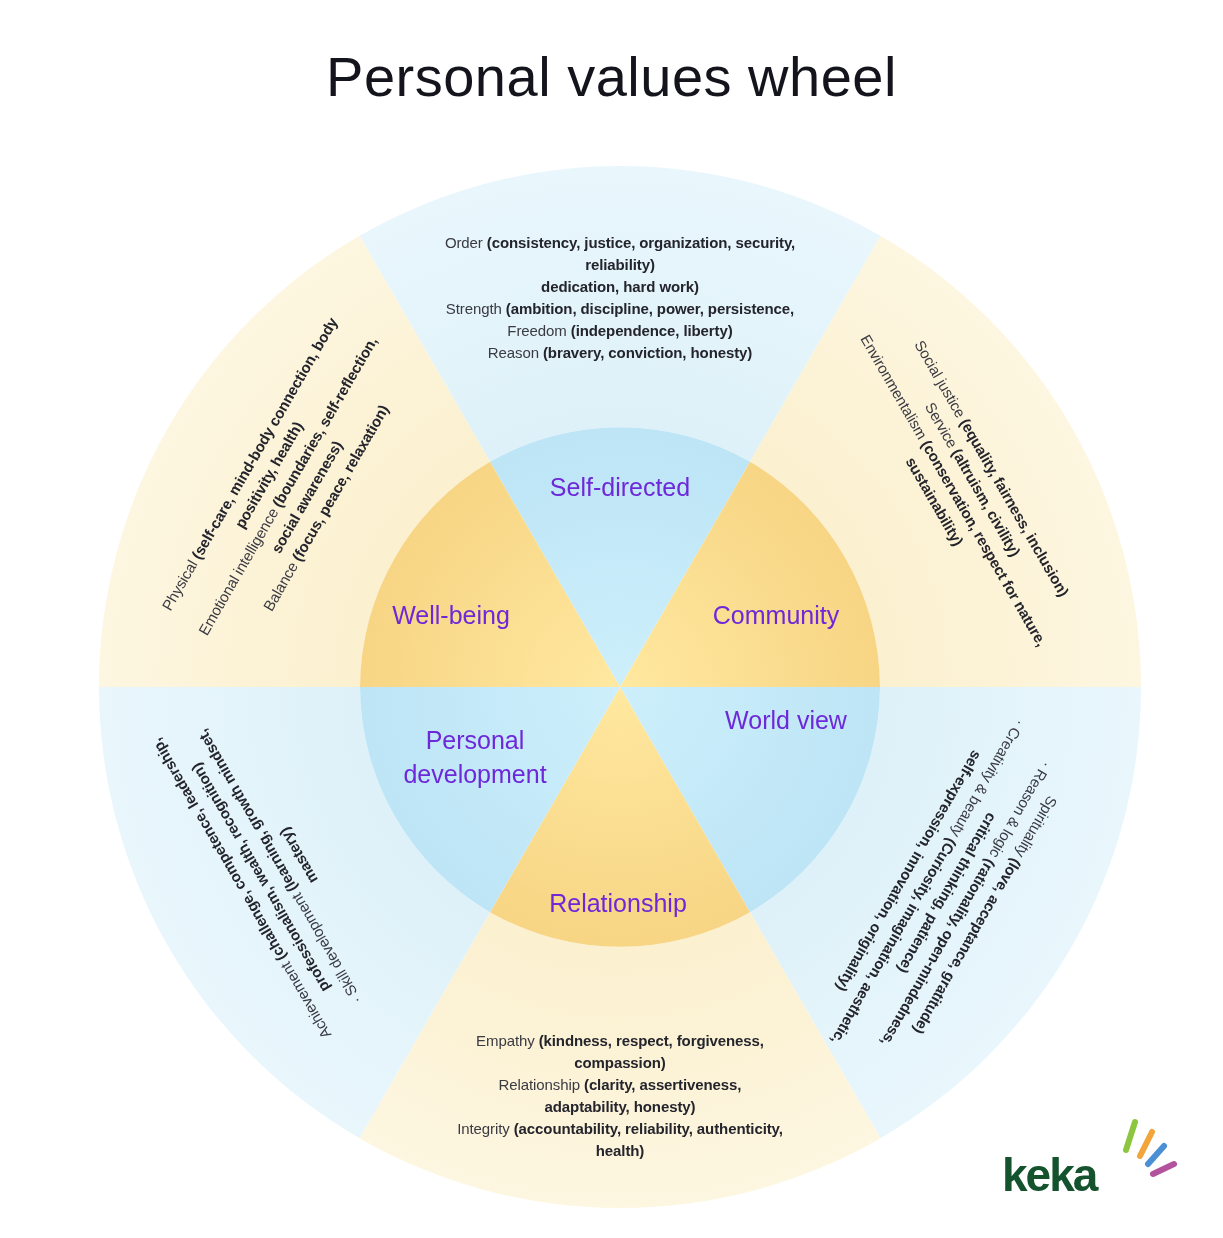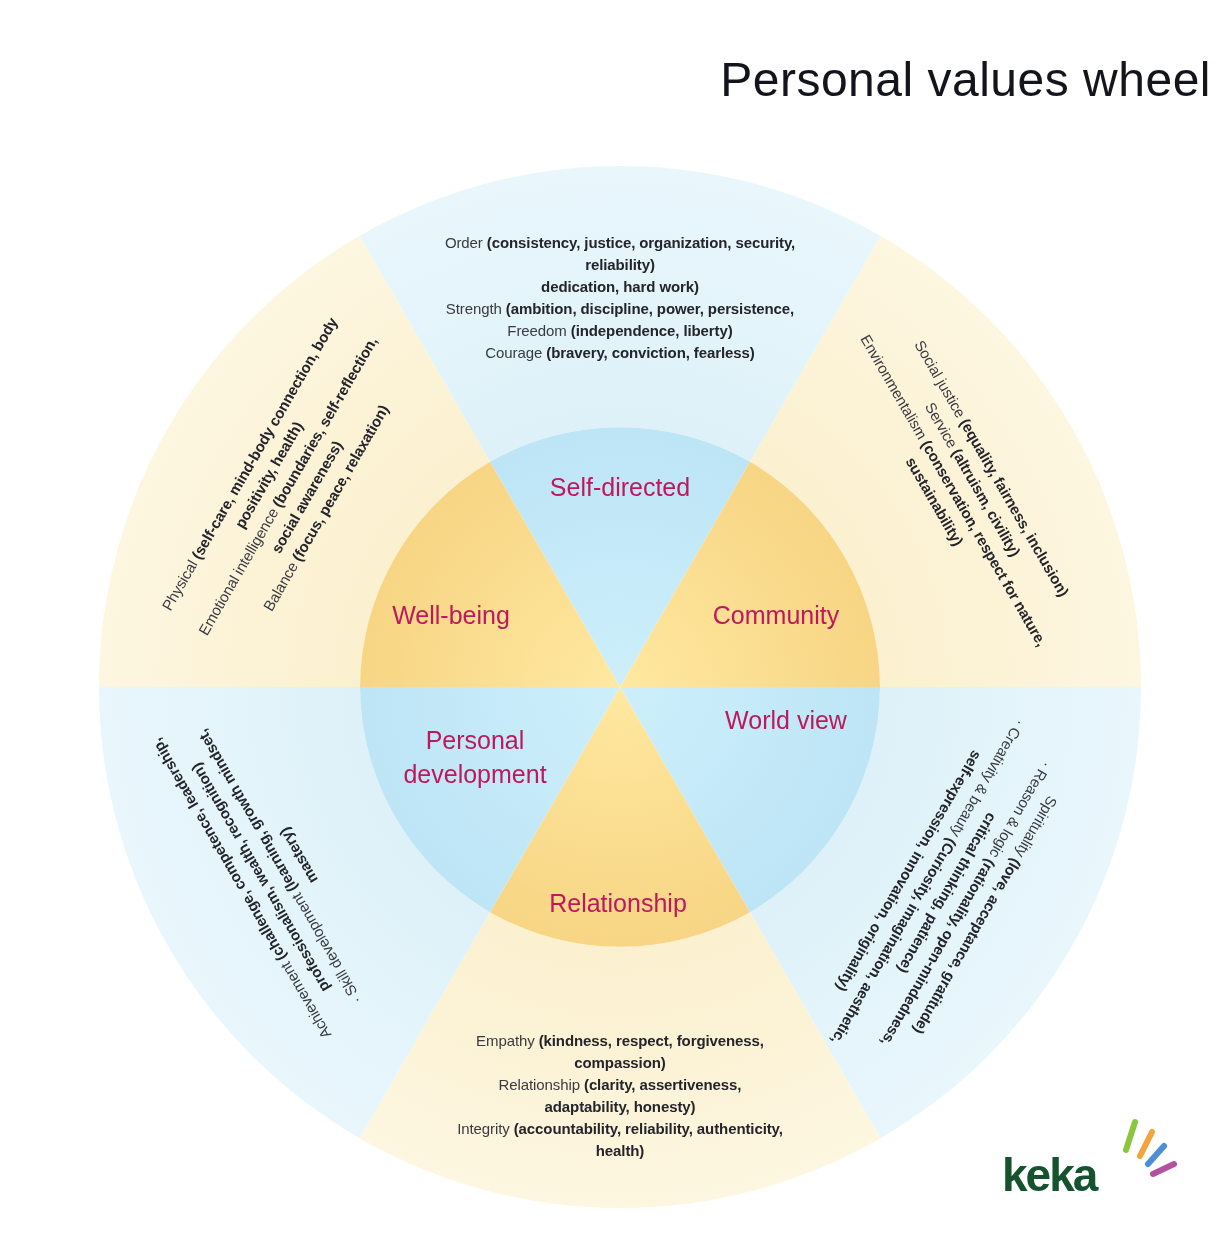--- a/index.html
+++ b/index.html
@@ -1,27 +1,27 @@
 <!DOCTYPE html>
 <html><head>
 <meta charset="utf-8">
 <style>
   html,body{margin:0;padding:0;background:#ffffff;}
   .canvas{
     position:relative;width:1223px;height:1238px;background:#ffffff;overflow:hidden;
     font-family:"Liberation Sans", sans-serif;
   }
   .title{
-    position:absolute;left:0;right:0;top:42px;margin:12px;text-align:right;
-    font-size:48px;line-height:1.1;font-weight:500;color:#14141c;letter-spacing:0.5px;
+    position:absolute;left:0;right:0;top:42px;margin:4px;text-align:center;
+    font-size:56px;line-height:1.1;font-weight:500;color:#14141c;letter-spacing:0.5px;
   }
   .wheel-svg{position:absolute;left:0;top:0;}
   .inner-label{
     position:absolute;transform:translate(-50%,-50%);
-    font-size:25px;line-height:34px;color:#be185d;text-align:center;white-space:pre-line;
+    font-size:25px;line-height:34px;color:#6d28d9;text-align:center;white-space:pre-line;
   }
   .values-block{
     position:absolute;transform:translate(-50%,-50%);
     text-align:center;color:#3a3a43;font-size:15px;line-height:22px;letter-spacing:-0.1px;
   }
   .values-block .line{white-space:nowrap;}
   .values-block .b{font-weight:700;color:#24242c;}
   .r60{transform:translate(-50%,-50%) rotate(60deg);}
   .rm60{transform:translate(-50%,-50%) rotate(-60deg);}
   .r120{transform:translate(-50%,-50%) rotate(120deg);}
@@ -82,21 +82,21 @@
   <div class="inner-label" style="left:475px;top:757px">Personal
 development</div>
   <div class="inner-label" style="left:451px;top:615px">Well-being</div>
 
   <div class="values-block" style="left:620px;top:298px">
       <div class="line"><span class="">Order </span><span class="b">(consistency, justice, organization, security,</span></div>
       <div class="line"><span class="b">reliability)</span></div>
       <div class="line"><span class="b">dedication, hard work)</span></div>
       <div class="line"><span class="">Strength </span><span class="b">(ambition, discipline, power, persistence,</span></div>
       <div class="line"><span class="">Freedom </span><span class="b">(independence, liberty)</span></div>
-      <div class="line"><span class="">Courage </span><span class="b">(bravery, conviction, fearless)</span></div>
+      <div class="line"><span class="">Reason </span><span class="b">(bravery, conviction, honesty)</span></div>
     </div>
   <div class="values-block r60" style="left:963px;top:485px">
       <div class="line"><span class="">Social justice </span><span class="b">(equality, fairness, inclusion)</span></div>
       <div class="line"><span class="">Service </span><span class="b">(altruism, civility)</span></div>
       <div class="line"><span class="">Environmentalism </span><span class="b">(conservation, respect for nature,</span></div>
       <div class="line"><span class="b">sustainability)</span></div>
     </div>
   <div class="values-block r120" style="left:947px;top:893px">
       <div class="line"><span class="">Spirituality </span><span class="b">(love, acceptance, gratitude)</span></div>
       <div class="line"><span class="">· Reason &amp; logic </span><span class="b">(rationality, open-mindedness,</span></div>

